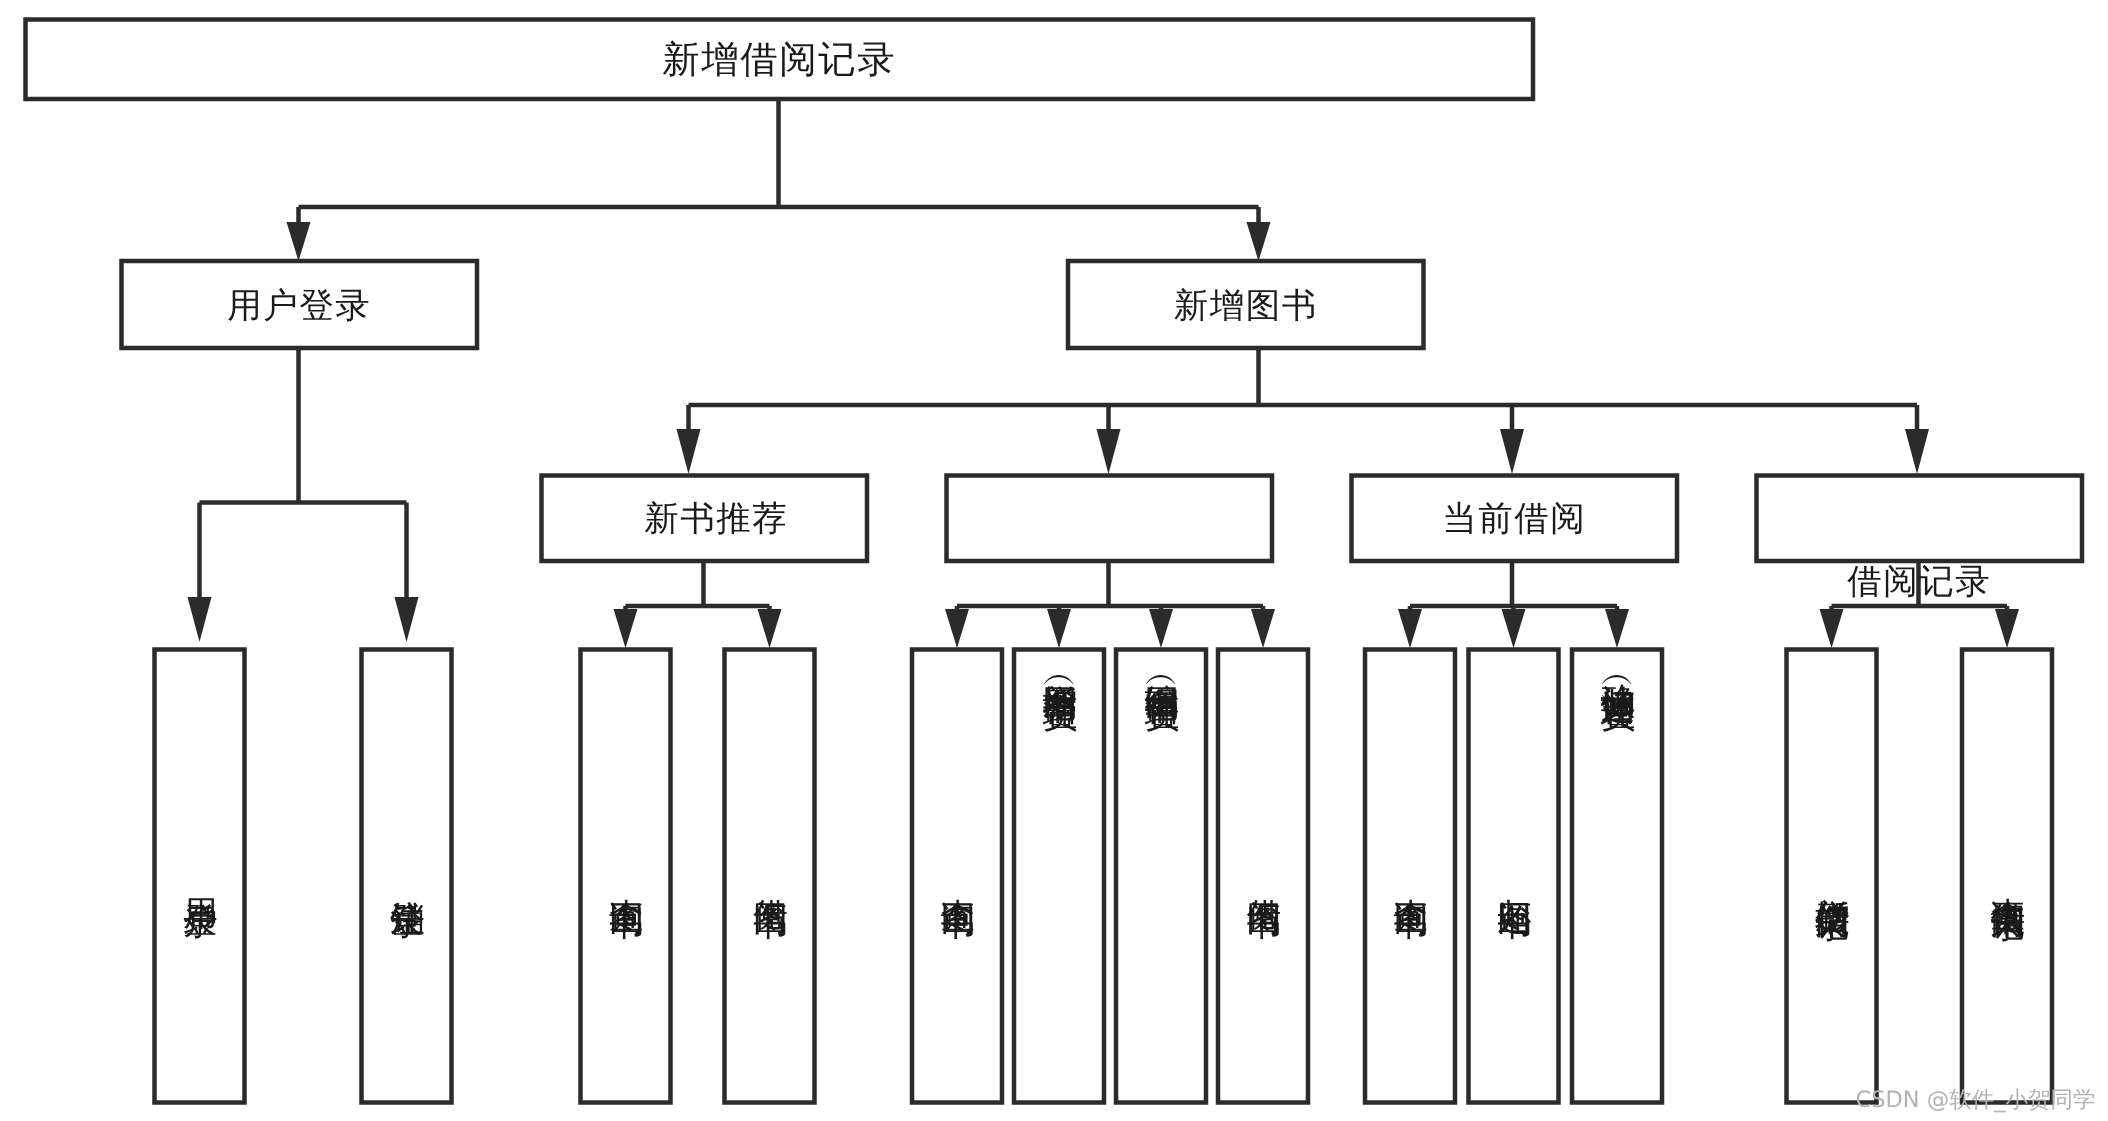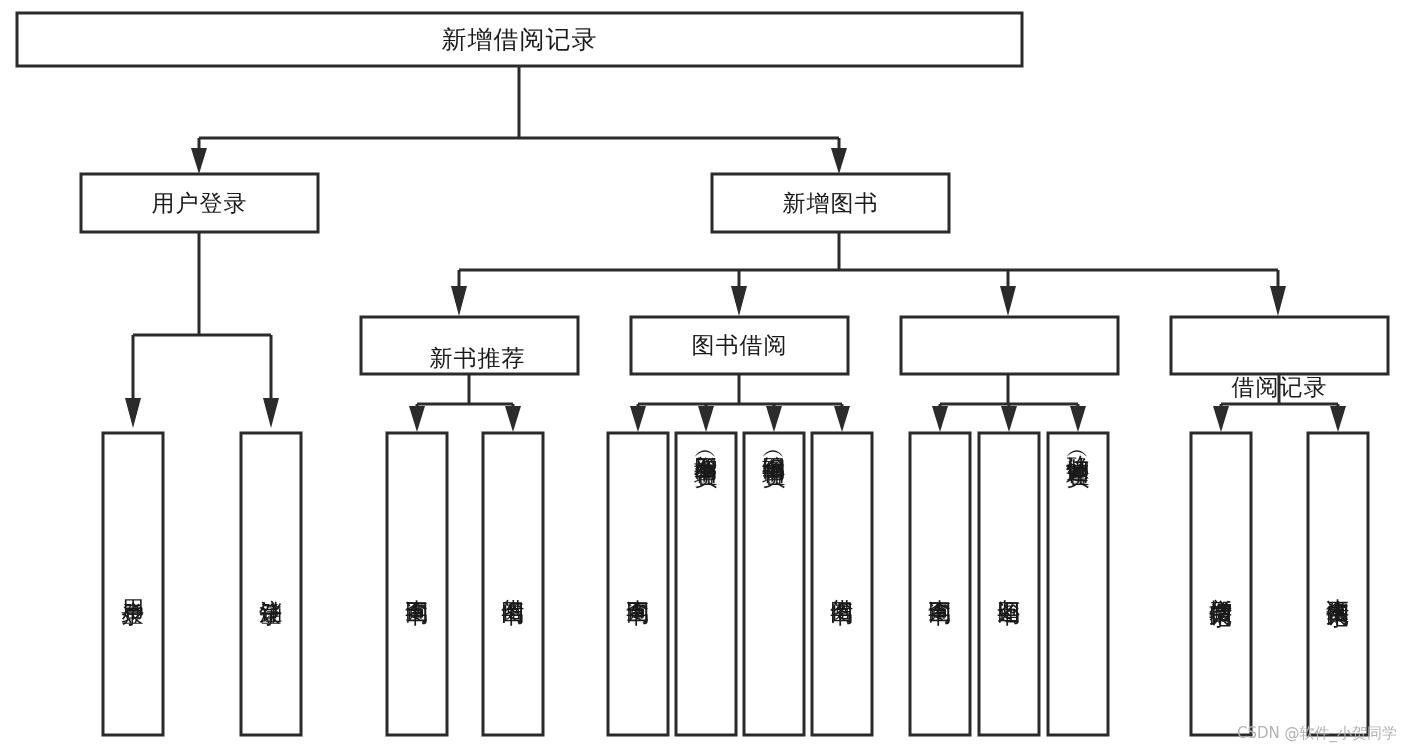--- a/index.html
+++ b/index.html
@@ -204,25 +204,25 @@
     <span class="hlabel-text title-text">新增借阅记录</span>
   </div>
 
   <div class="hlabel-box" style="left:81px; top:174px; width:237px; height:58px;">
     <span class="hlabel-text">用户登录</span>
   </div>
   <div class="hlabel-box" style="left:712px; top:174px; width:237px; height:58px;">
     <span class="hlabel-text">新增图书</span>
   </div>
 
-  <div class="hlabel-box" style="left:361px; top:317px; width:233px; height:57px;align-items:flex-end;">
+  <div class="hlabel-box" style="left:361px; top:317px; width:233px; height:57px;">
     <span class="hlabel-text">新书推荐</span>
   </div>
-  <div class="hlabel-box" style="left:631px; top:317px; width:217px; height:57px;">
-    <span class="hlabel-text">图书借阅</span>
+  <div class="hlabel-box" style="left:901px; top:317px; width:217px; height:57px;">
+    <span class="hlabel-text">当前借阅</span>
   </div>
   <div class="hlabel-box" style="left:1171px; top:317px; width:217px; height:57px;margin-top:42px;">
     <span class="hlabel-text">借阅记录</span>
   </div>
 
   <div class="vlabel-box" style="left:103px; top:433px; width:60px; height:302px;">
     <span class="vlabel-text">用户登录</span>
   </div>
   <div class="vlabel-box" style="left:241px; top:433px; width:60px; height:302px;">
     <span class="vlabel-text">注销登录</span>

